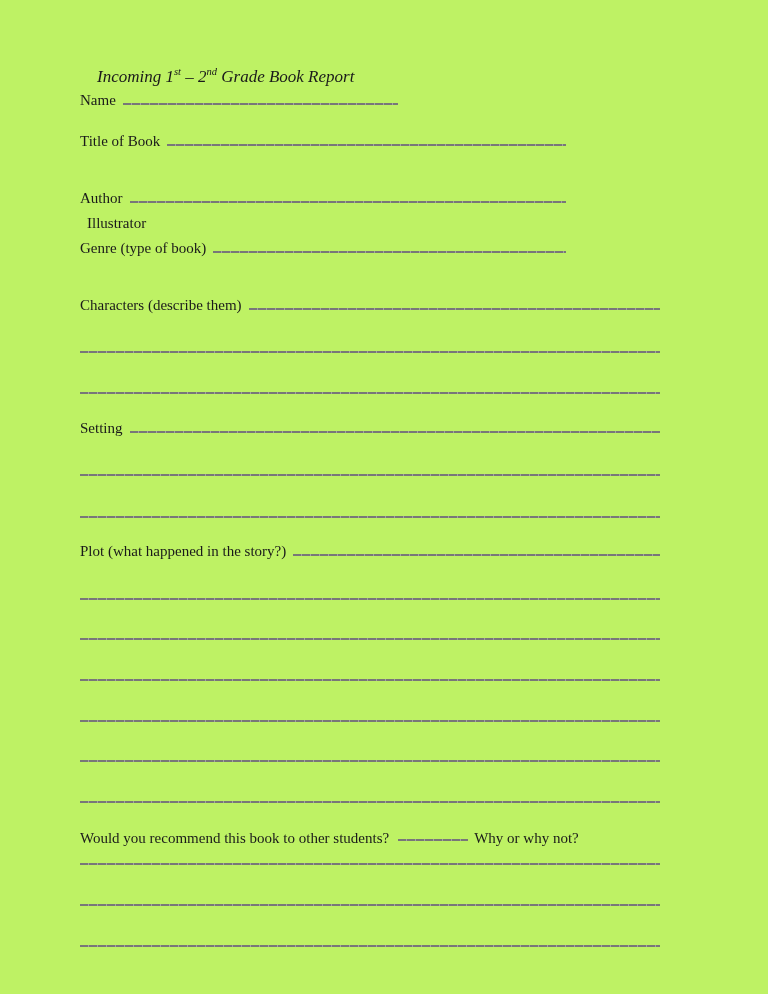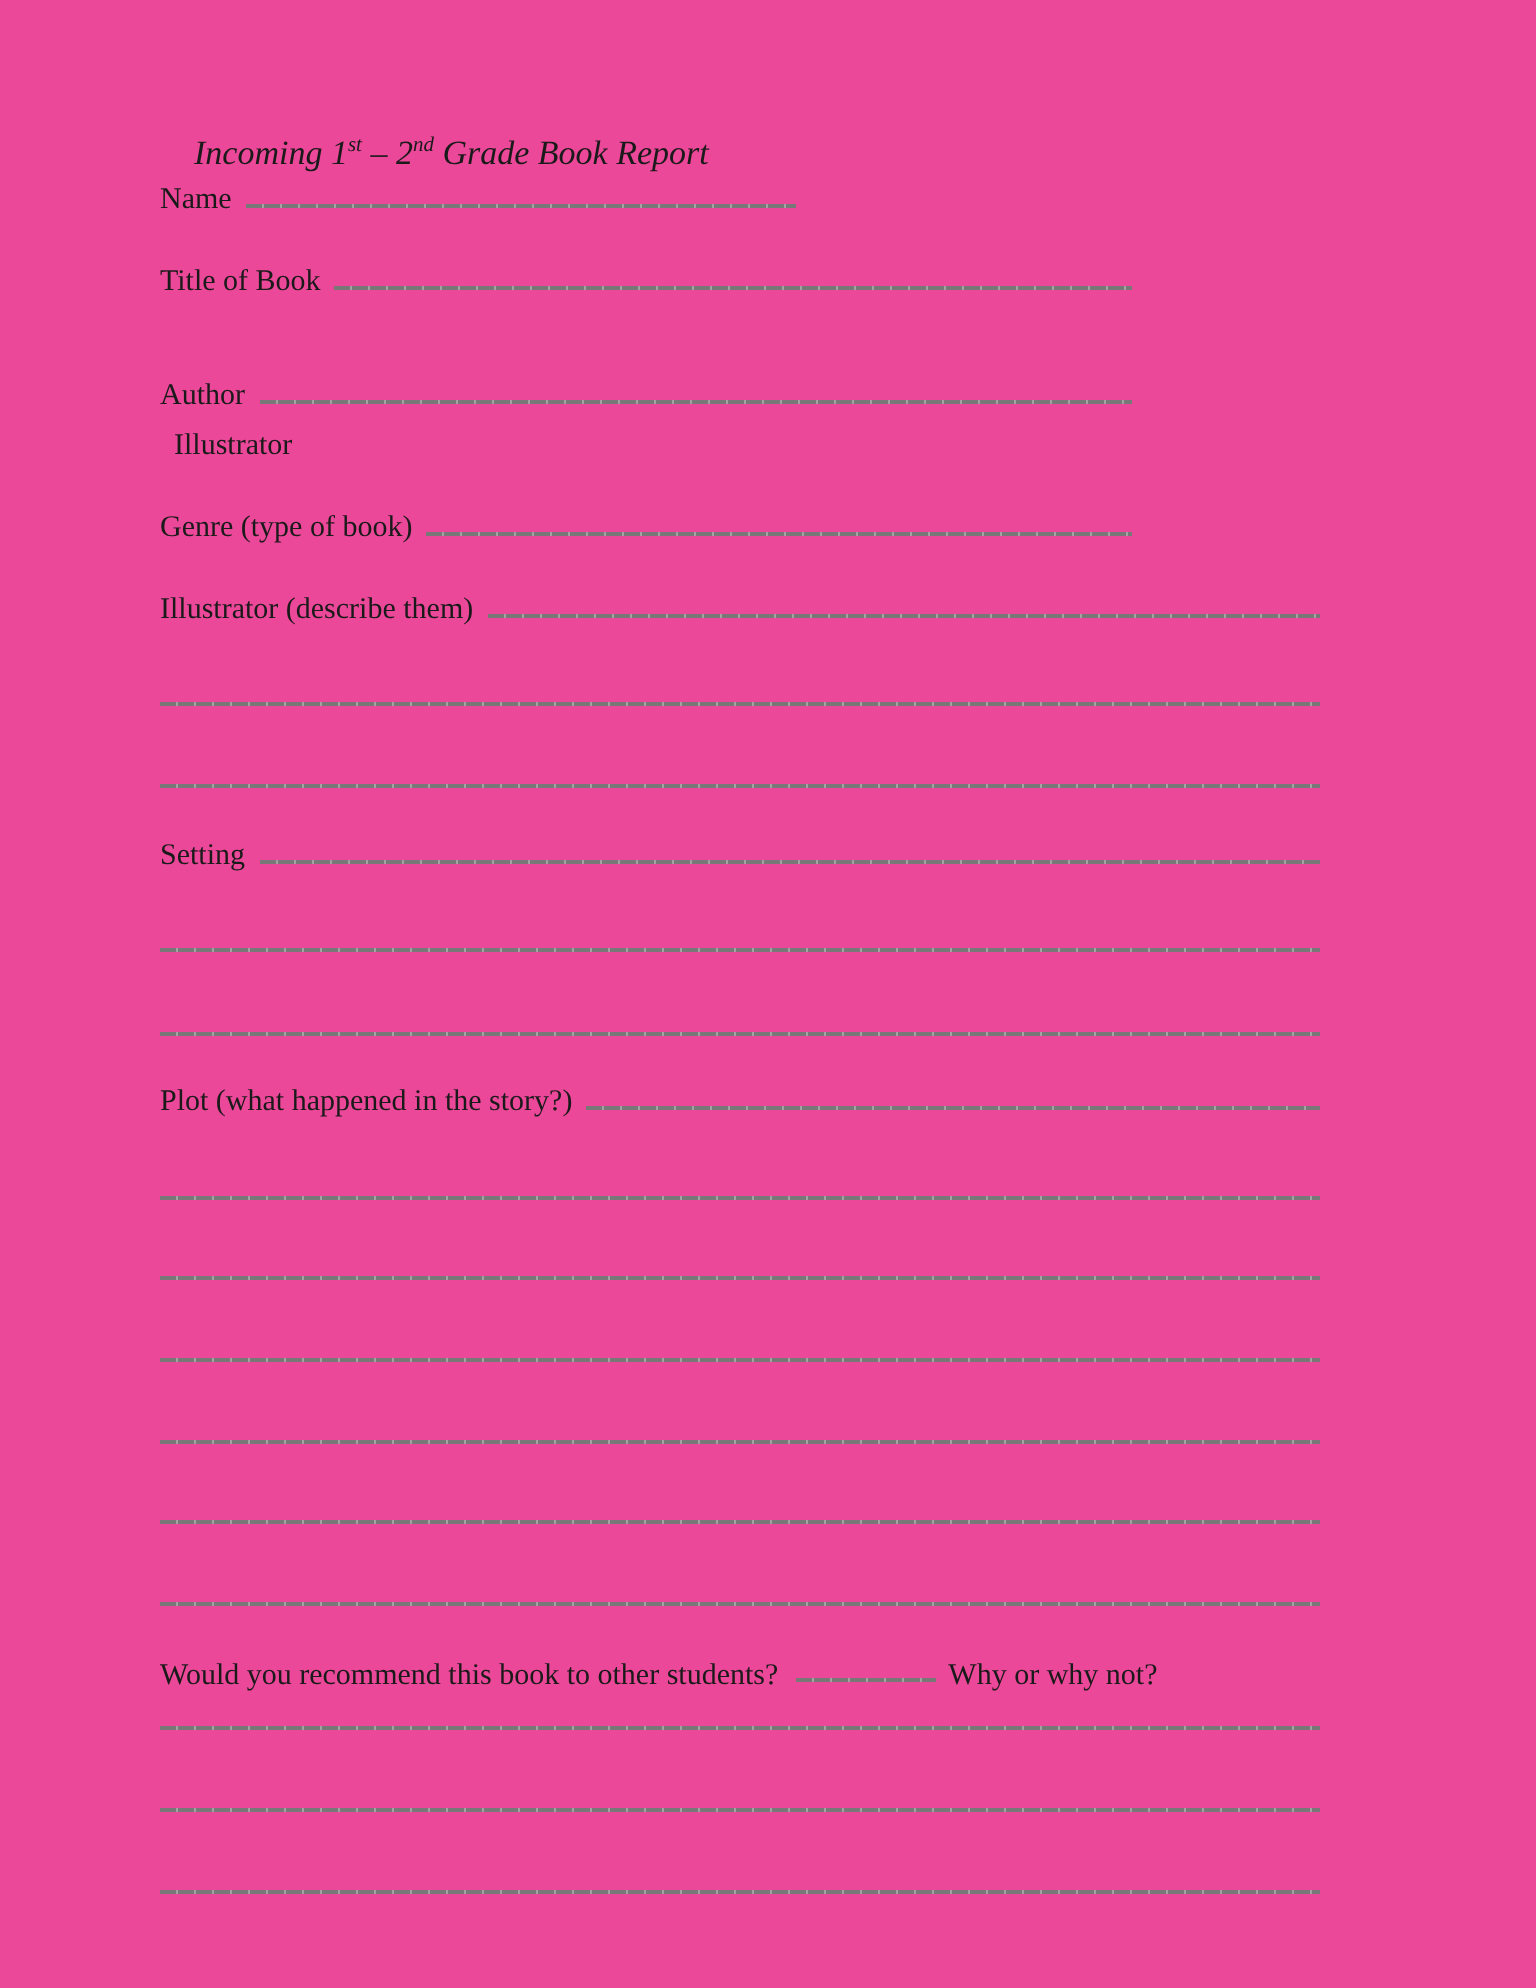--- a/index.html
+++ b/index.html
@@ -1,20 +1,20 @@
 <!DOCTYPE html>
 <html><head>
 <meta charset="utf-8">
 <style>
   html, body { margin: 0; padding: 0; background: #ffffff; }
   .page {
     position: relative;
     width: 768px;
     height: 994px;
-    background: #ec4899;
+    background: #bef264;
     font-family: "Liberation Serif", "DejaVu Serif", serif;
     color: #1a1a1a;
     overflow: hidden;
   }
   .doc-title {
     position: absolute;
     left: 80px;
     top: 47px;
     font-style: italic;
     font-size: 17px;
@@ -84,27 +84,27 @@
   <div class="row" style="top:188px; width:486px;">
     <span class="lbl">Author</span>
     <span class="line"></span>
   </div>
 
   <div class="row" style="top:213px; width:486px;flex-direction:column;">
     <span class="lbl">Illustrator</span>
     <span class="line"></span>
   </div>
 
-  <div class="row" style="top:254px; width:486px;">
+  <div class="row" style="top:238px; width:486px;">
     <span class="lbl">Genre (type of book)</span>
     <span class="line"></span>
   </div>
 
   <div class="row" style="top:295px; width:580px;">
-    <span class="lbl">Illustrator (describe them)</span>
+    <span class="lbl">Characters (describe them)</span>
     <span class="line"></span>
   </div>
   <div class="rule" style="top:351px;"></div>
   <div class="rule" style="top:392px;"></div>
 
   <div class="row" style="top:418px; width:580px;">
     <span class="lbl">Setting</span>
     <span class="line"></span>
   </div>
   <div class="rule" style="top:474px;"></div>

